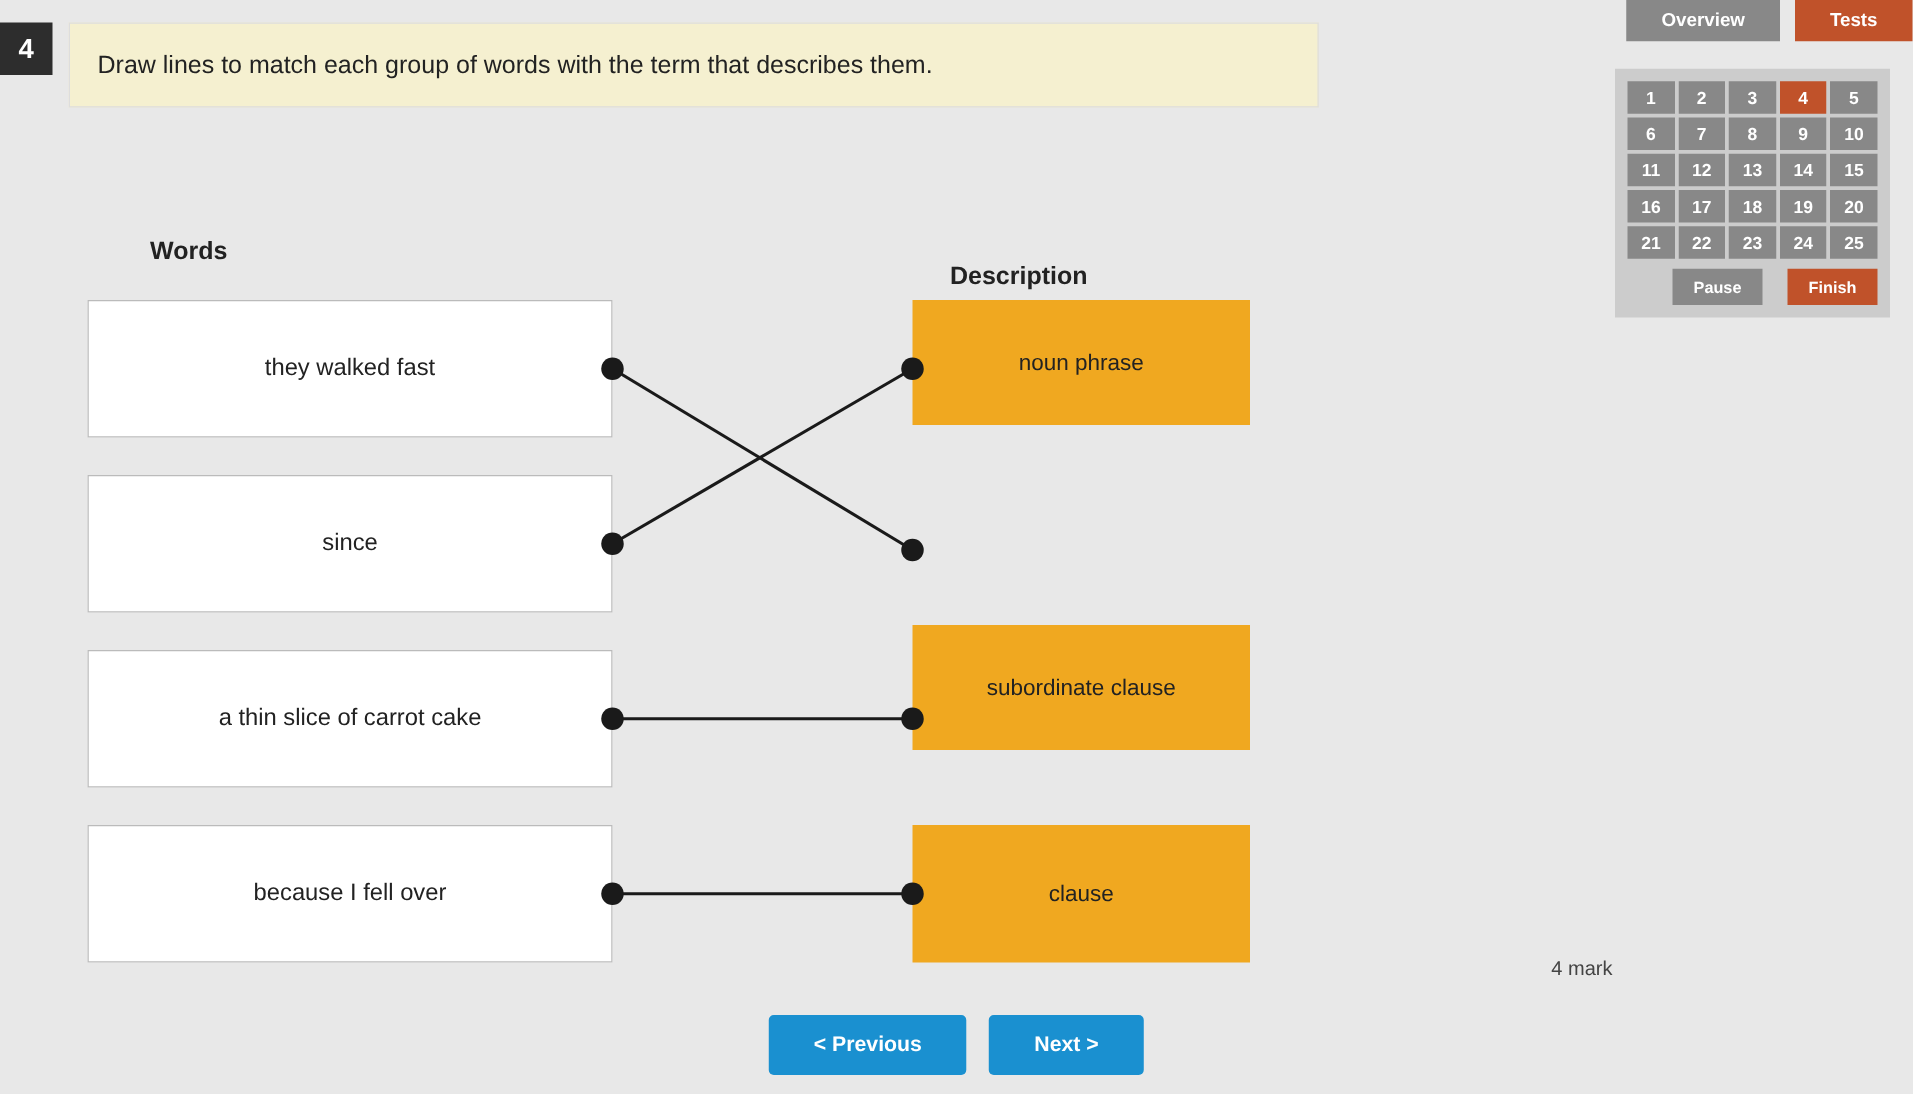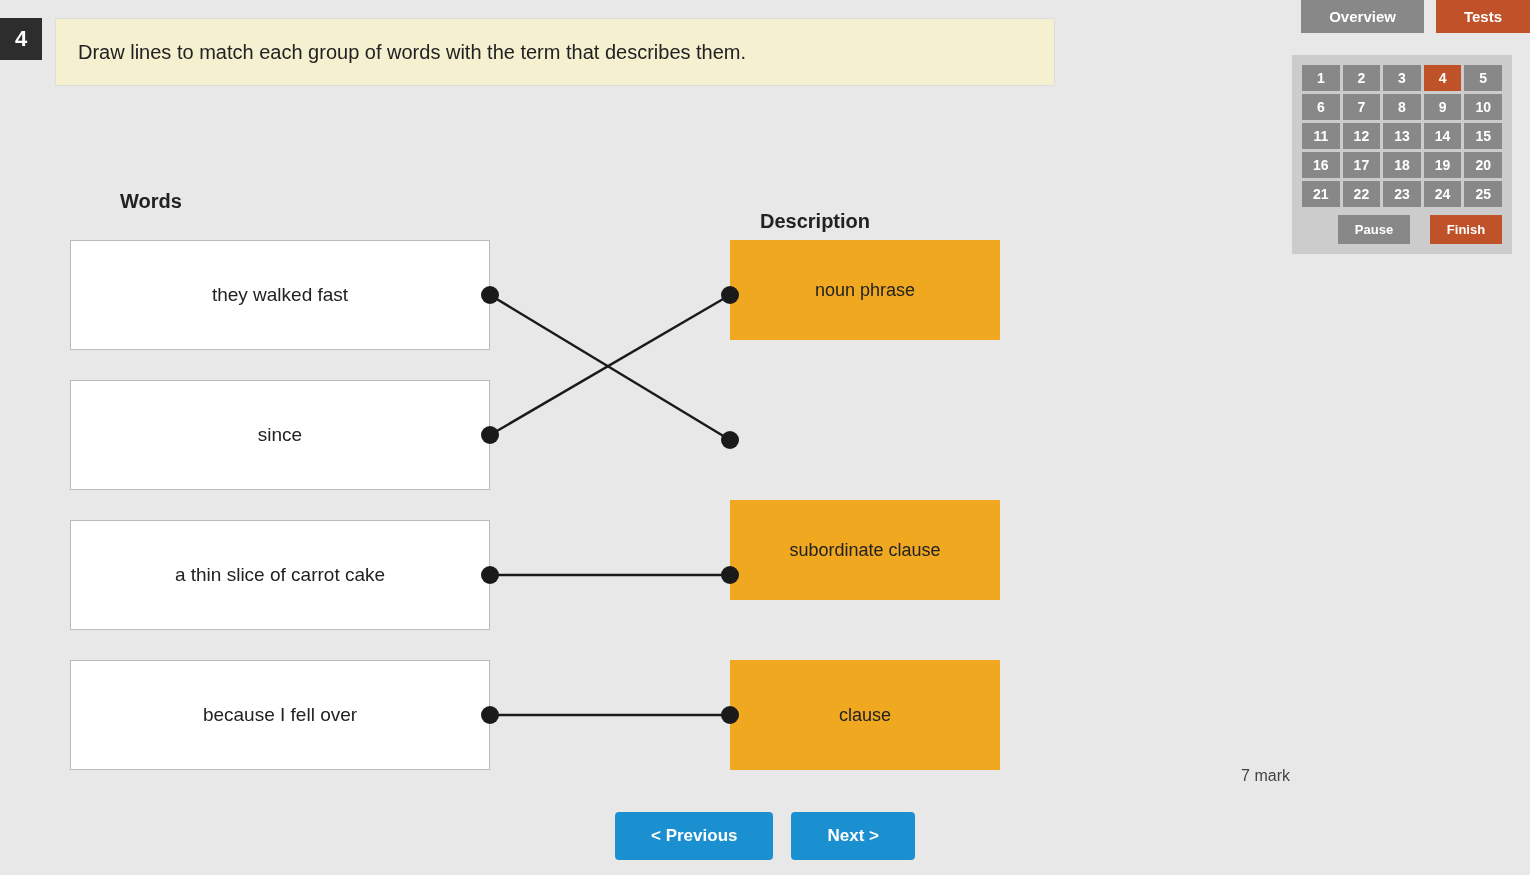--- a/index.html
+++ b/index.html
@@ -273,20 +273,20 @@
 
     <line x1="490" y1="135" x2="730" y2="280" stroke="#1a1a1a" stroke-width="2.5"></line>
 
     <line x1="490" y1="275" x2="730" y2="135" stroke="#1a1a1a" stroke-width="2.5"></line>
 
     <line x1="490" y1="415" x2="730" y2="415" stroke="#1a1a1a" stroke-width="2.5"></line>
 
     <line x1="490" y1="555" x2="730" y2="555" stroke="#1a1a1a" stroke-width="2.5"></line>
   </svg>
 
-  <div class="mark-text">7 mark</div>
+  <div class="mark-text">4 mark</div>
 
   <div class="nav-buttons">
     <button class="nav-btn">&lt; Previous</button>
     <button class="nav-btn">Next &gt;</button>
   </div>
 
 </div>
 
 </body></html>

